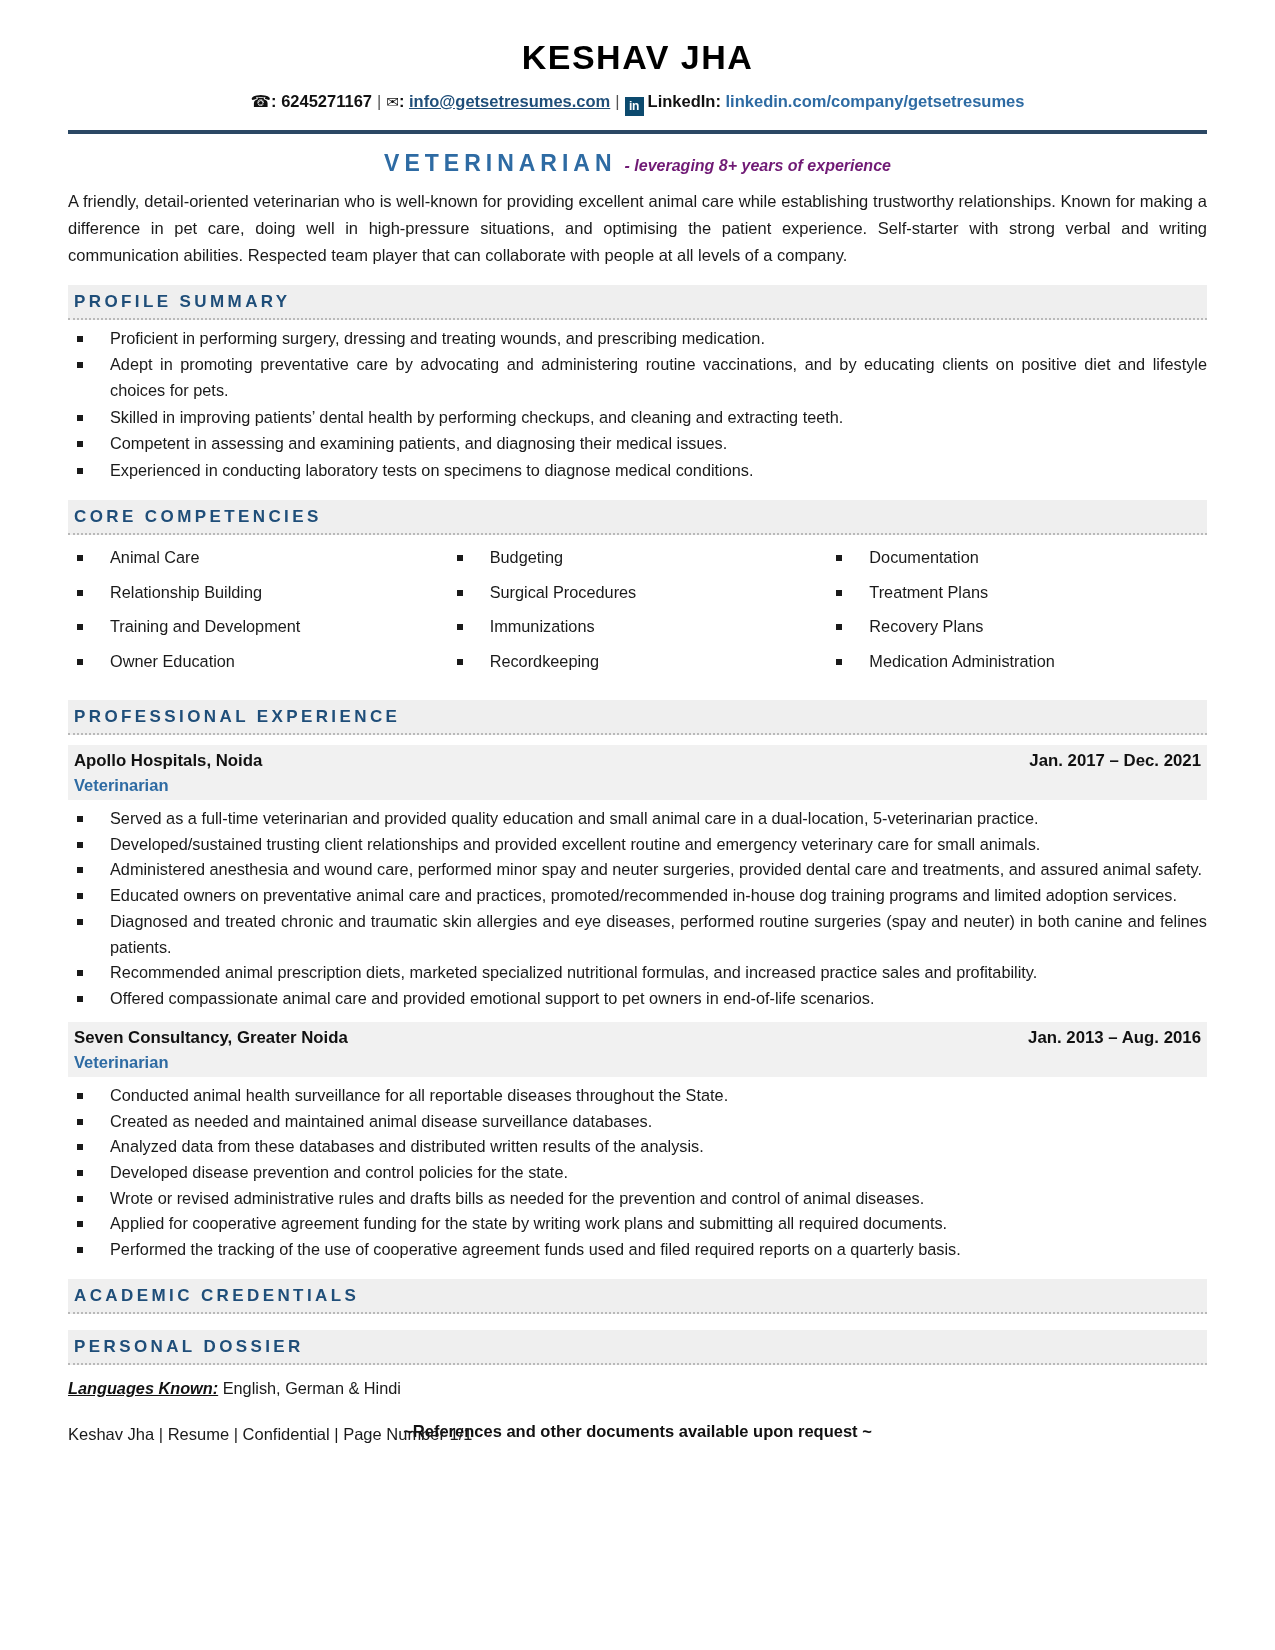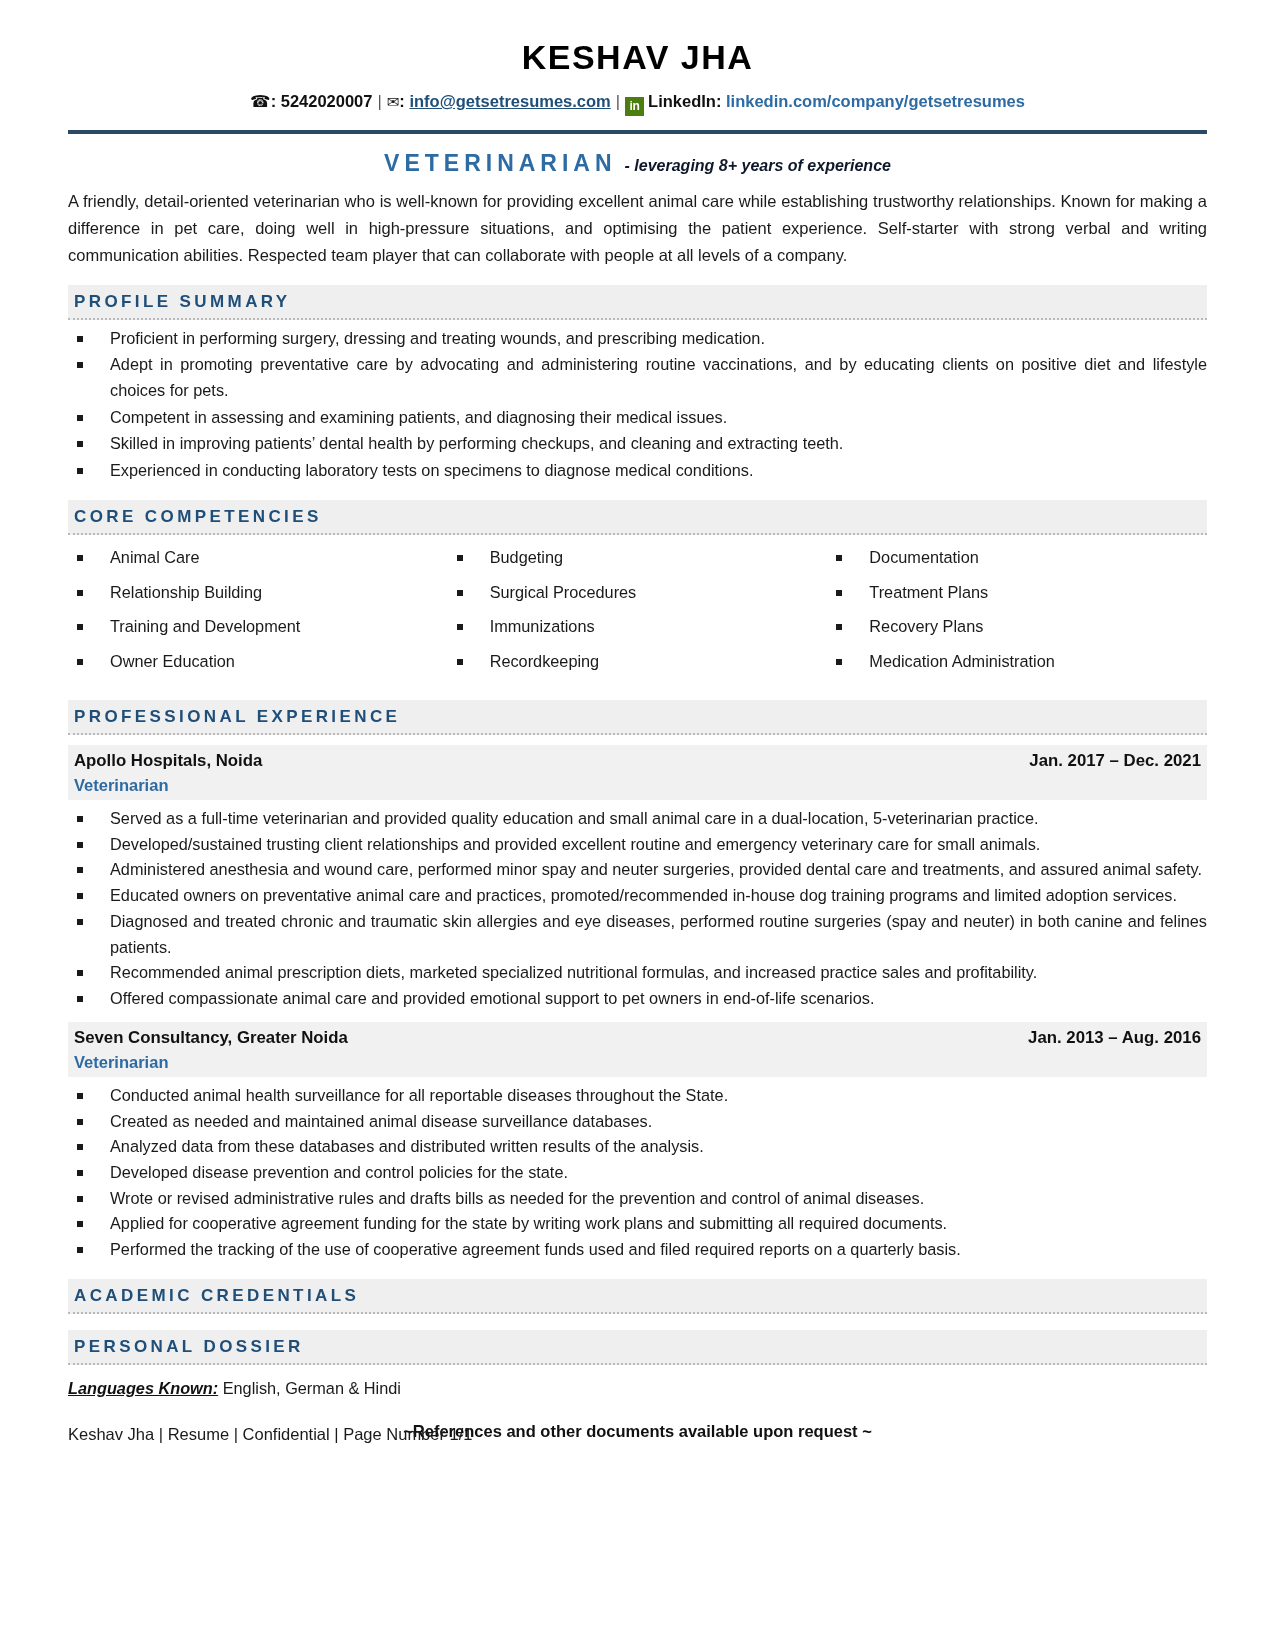--- a/index.html
+++ b/index.html
@@ -54,21 +54,21 @@
   }
   .email-link {
     color: #1f4e79;
     text-decoration: underline;
     font-weight: bold;
   }
   .li-badge {
     display: inline-block;
     width: 19px;
     height: 19px;
-    background: #4d7c0f;
+    background: #0c4a6e;
     color: #ffffff;
     font-size: 12px;
     font-weight: bold;
     line-height: 19px;
     text-align: center;
     vertical-align: -3px;
     margin-right: 4px;
     letter-spacing: -0.3px;
   }
   .li-label { color: #111111; font-weight: bold; }
@@ -89,21 +89,21 @@
   .job-title {
     font-size: 23px;
     font-weight: bold;
     letter-spacing: 5px;
     color: #2e6ba3;
   }
   .job-tagline {
     font-size: 16px;
     font-weight: bold;
     font-style: italic;
-    color: #0f172a;
+    color: #701a75;
     margin-left: 8px;
   }
   .summary-para {
     margin-top: 12px;
     font-size: 16.5px;
     line-height: 1.62;
     text-align: justify;
     color: #1a1a1a;
   }
 
@@ -239,40 +239,40 @@
   }
 </style>
 </head>
 <body>
 
 <div class="page">
 
   <div class="name">KESHAV JHA</div>
 
   <div class="contact-line">
-    <span class="phone-glyph">☎</span><span>: 5242020007</span><span class="sep">|</span><span class="mail-glyph">✉</span><span>:</span>
+    <span class="phone-glyph">☎</span><span>: 6245271167</span><span class="sep">|</span><span class="mail-glyph">✉</span><span>:</span>
     <a class="email-link" href="#">info@getsetresumes.com</a><span class="sep">|</span><span class="li-badge">in</span><span class="li-label">LinkedIn:</span>
     <span class="li-url">linkedin.com/company/getsetresumes</span>
   </div>
 
   <div class="header-rule"></div>
 
   <div class="title-row">
     <span class="job-title">VETERINARIAN</span><span class="job-tagline">- leveraging 8+ years of experience</span>
   </div>
   <div class="summary-para">A friendly, detail-oriented veterinarian who is well-known for providing excellent animal care while establishing trustworthy relationships. Known for making a difference in pet care, doing well in high-pressure situations, and optimising the patient experience. Self-starter with strong verbal and writing communication abilities. Respected team player that can collaborate with people at all levels of a company.</div>
 
   <div class="section-head">
     <span class="txt">PROFILE SUMMARY</span>
   </div>
   <ul class="bl">
     <li>Proficient in performing surgery, dressing and treating wounds, and prescribing medication.</li>
     <li>Adept in promoting preventative care by advocating and administering routine vaccinations, and by educating clients on positive diet and lifestyle choices for pets.</li>
+    <li>Skilled in improving patients’ dental health by performing checkups, and cleaning and extracting teeth.</li>
     <li>Competent in assessing and examining patients, and diagnosing their medical issues.</li>
-    <li>Skilled in improving patients’ dental health by performing checkups, and cleaning and extracting teeth.</li>
     <li>Experienced in conducting laboratory tests on specimens to diagnose medical conditions.</li>
   </ul>
 
   <div class="section-head">
     <span class="txt">CORE COMPETENCIES</span>
   </div>
   <div class="comp-grid">
     <div class="comp-item">Animal Care</div>
     <div class="comp-item">Budgeting</div>
     <div class="comp-item">Documentation</div>

